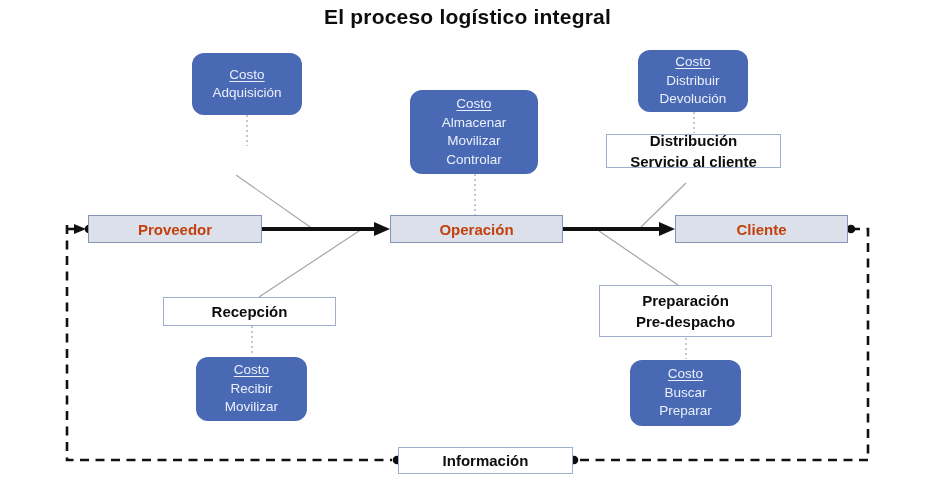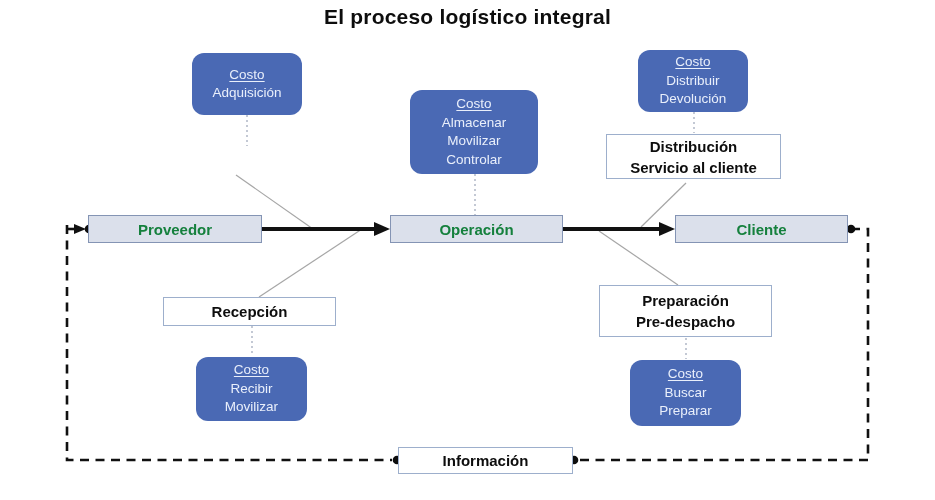--- a/index.html
+++ b/index.html
@@ -51,21 +51,21 @@
     text-align: center;
     box-sizing: border-box;
   }
   .entity-box {
     position: absolute;
     background: var(--entity-fill, #DBE0EB);
     border: 1.8px solid var(--entity-border, #8494B4);
     display: flex; align-items: center; justify-content: center;
     font-weight: 700;
     font-size: 15px;
-    color: #15803d;
+    color: #c2410c;
     box-sizing: border-box;
   }
 
   svg .dot-conn { stroke: #aab2c2; stroke-width: 1.4; stroke-dasharray: 2 3; }
   svg .diag { stroke: var(--connector-gray, #A6A6A6); stroke-width: 1.2; }
   svg .flow { stroke: var(--flow-arrow, #111111); stroke-width: 4; }
   svg .flow-head { fill: var(--flow-arrow, #111111); }
   svg .dash { fill: none; stroke: var(--feedback-dash, #111111); stroke-width: 2.6; stroke-dasharray: 9 6.5; }
   svg .solid-thin { stroke: var(--feedback-dash, #111111); stroke-width: 2.6; }
   svg .loop-dot { fill: #0d0d0d; }
@@ -124,21 +124,21 @@
     <span class="cost-title">Costo</span>
     <span class="cost-line">Recibir</span>
     <span class="cost-line">Movilizar</span>
   </div>
   <div class="cost-box" style="left:630px;top:360px;width:111px;height:66px">
     <span class="cost-title">Costo</span>
     <span class="cost-line">Buscar</span>
     <span class="cost-line">Preparar</span>
   </div>
 
-  <div class="process-box" style="left:606px;top:134px;width:175px;height:45px">
+  <div class="process-box" style="left:606px;top:134px;width:175px;height:34px">
     <span>Distribución</span>
     <span>Servicio al cliente</span>
   </div>
   <div class="process-box" style="left:163px;top:297px;width:173px;height:29px">
     <span>Recepción</span>
   </div>
   <div class="process-box" style="left:398px;top:447px;width:175px;height:27px">
     <span>Información</span>
   </div>
   <div class="process-box" style="left:599px;top:285px;width:173px;height:52px">

